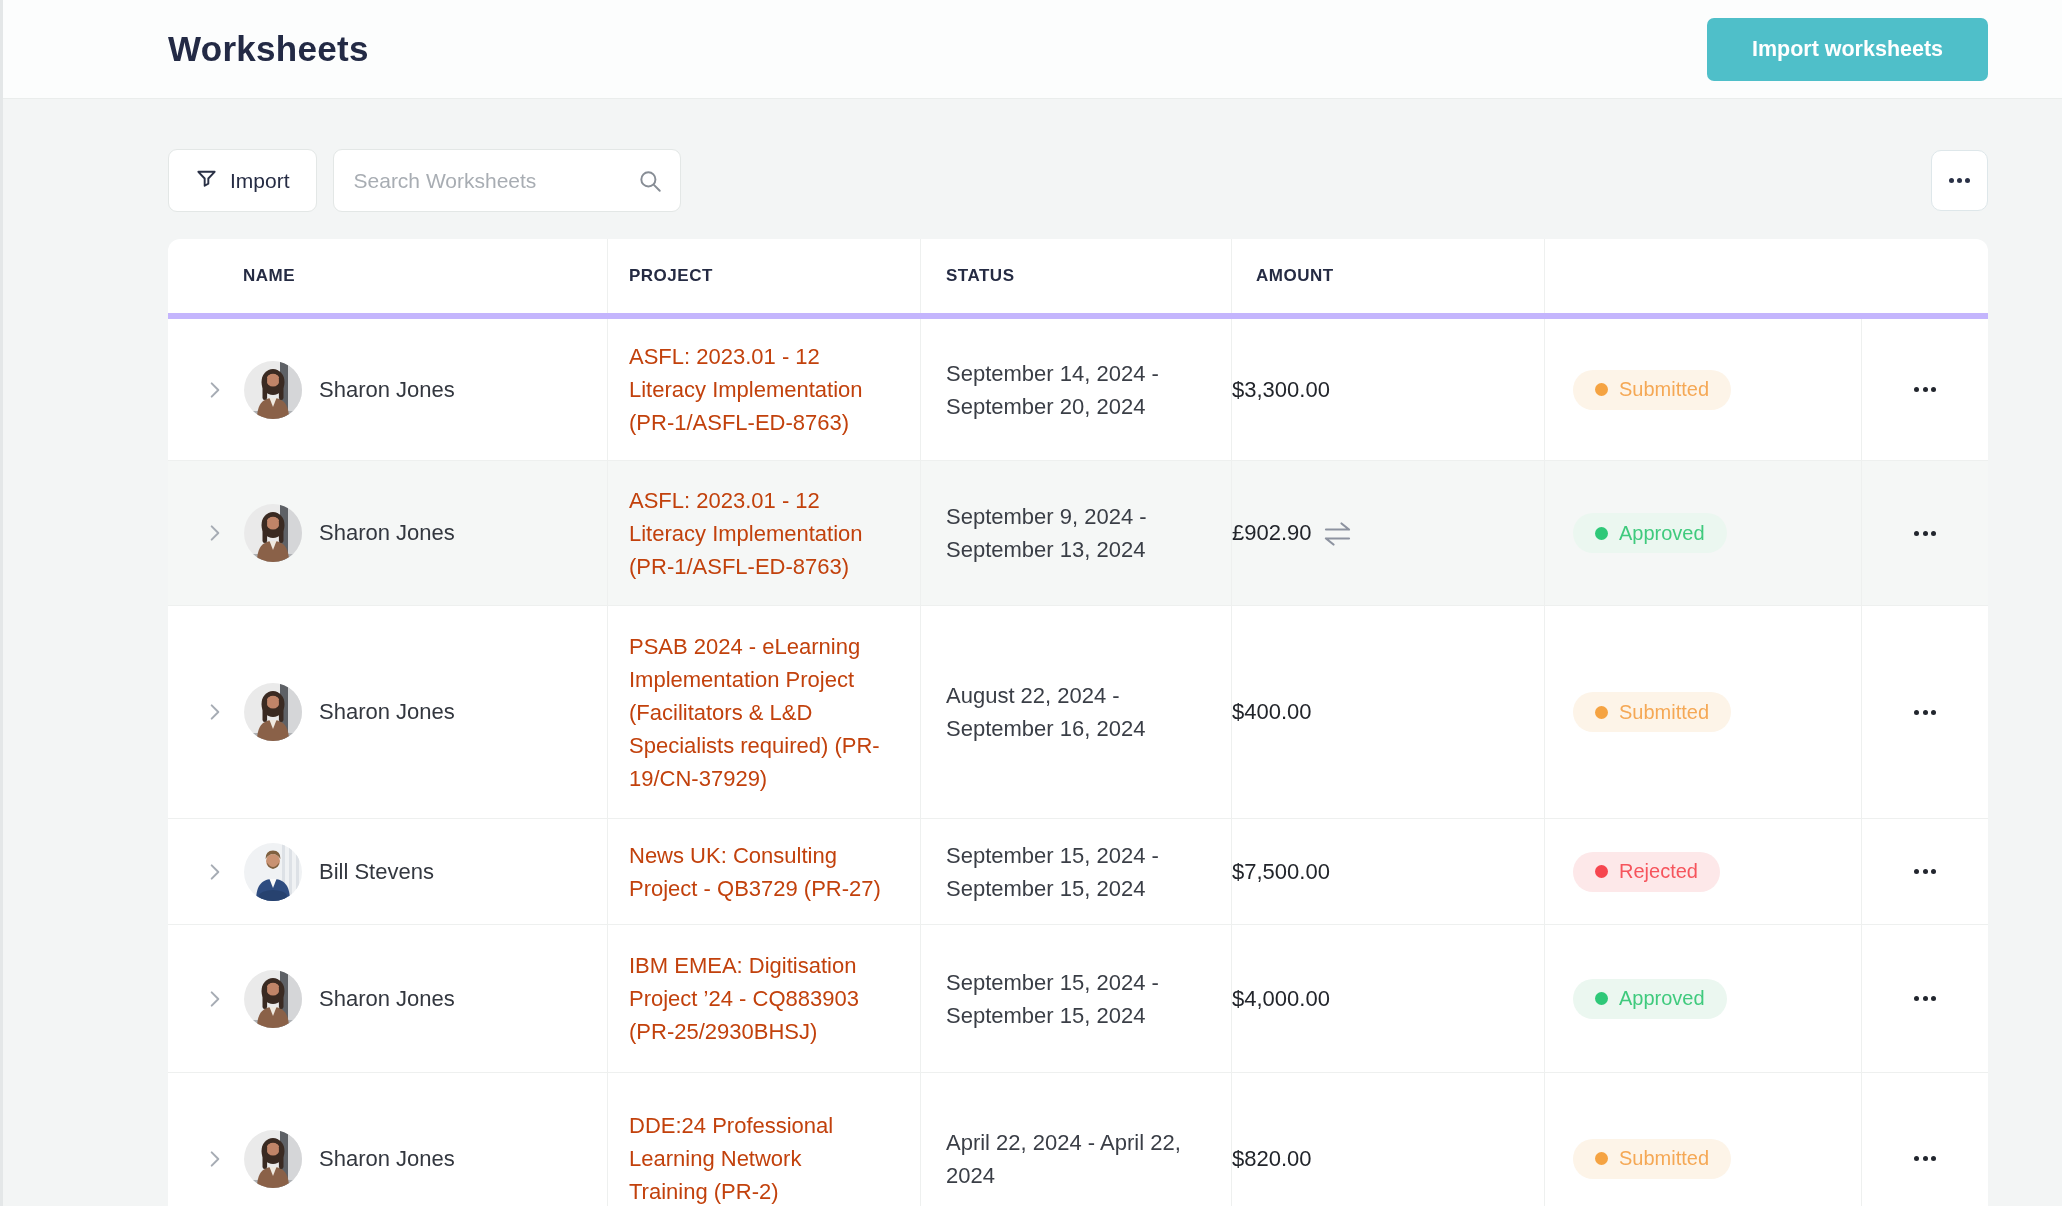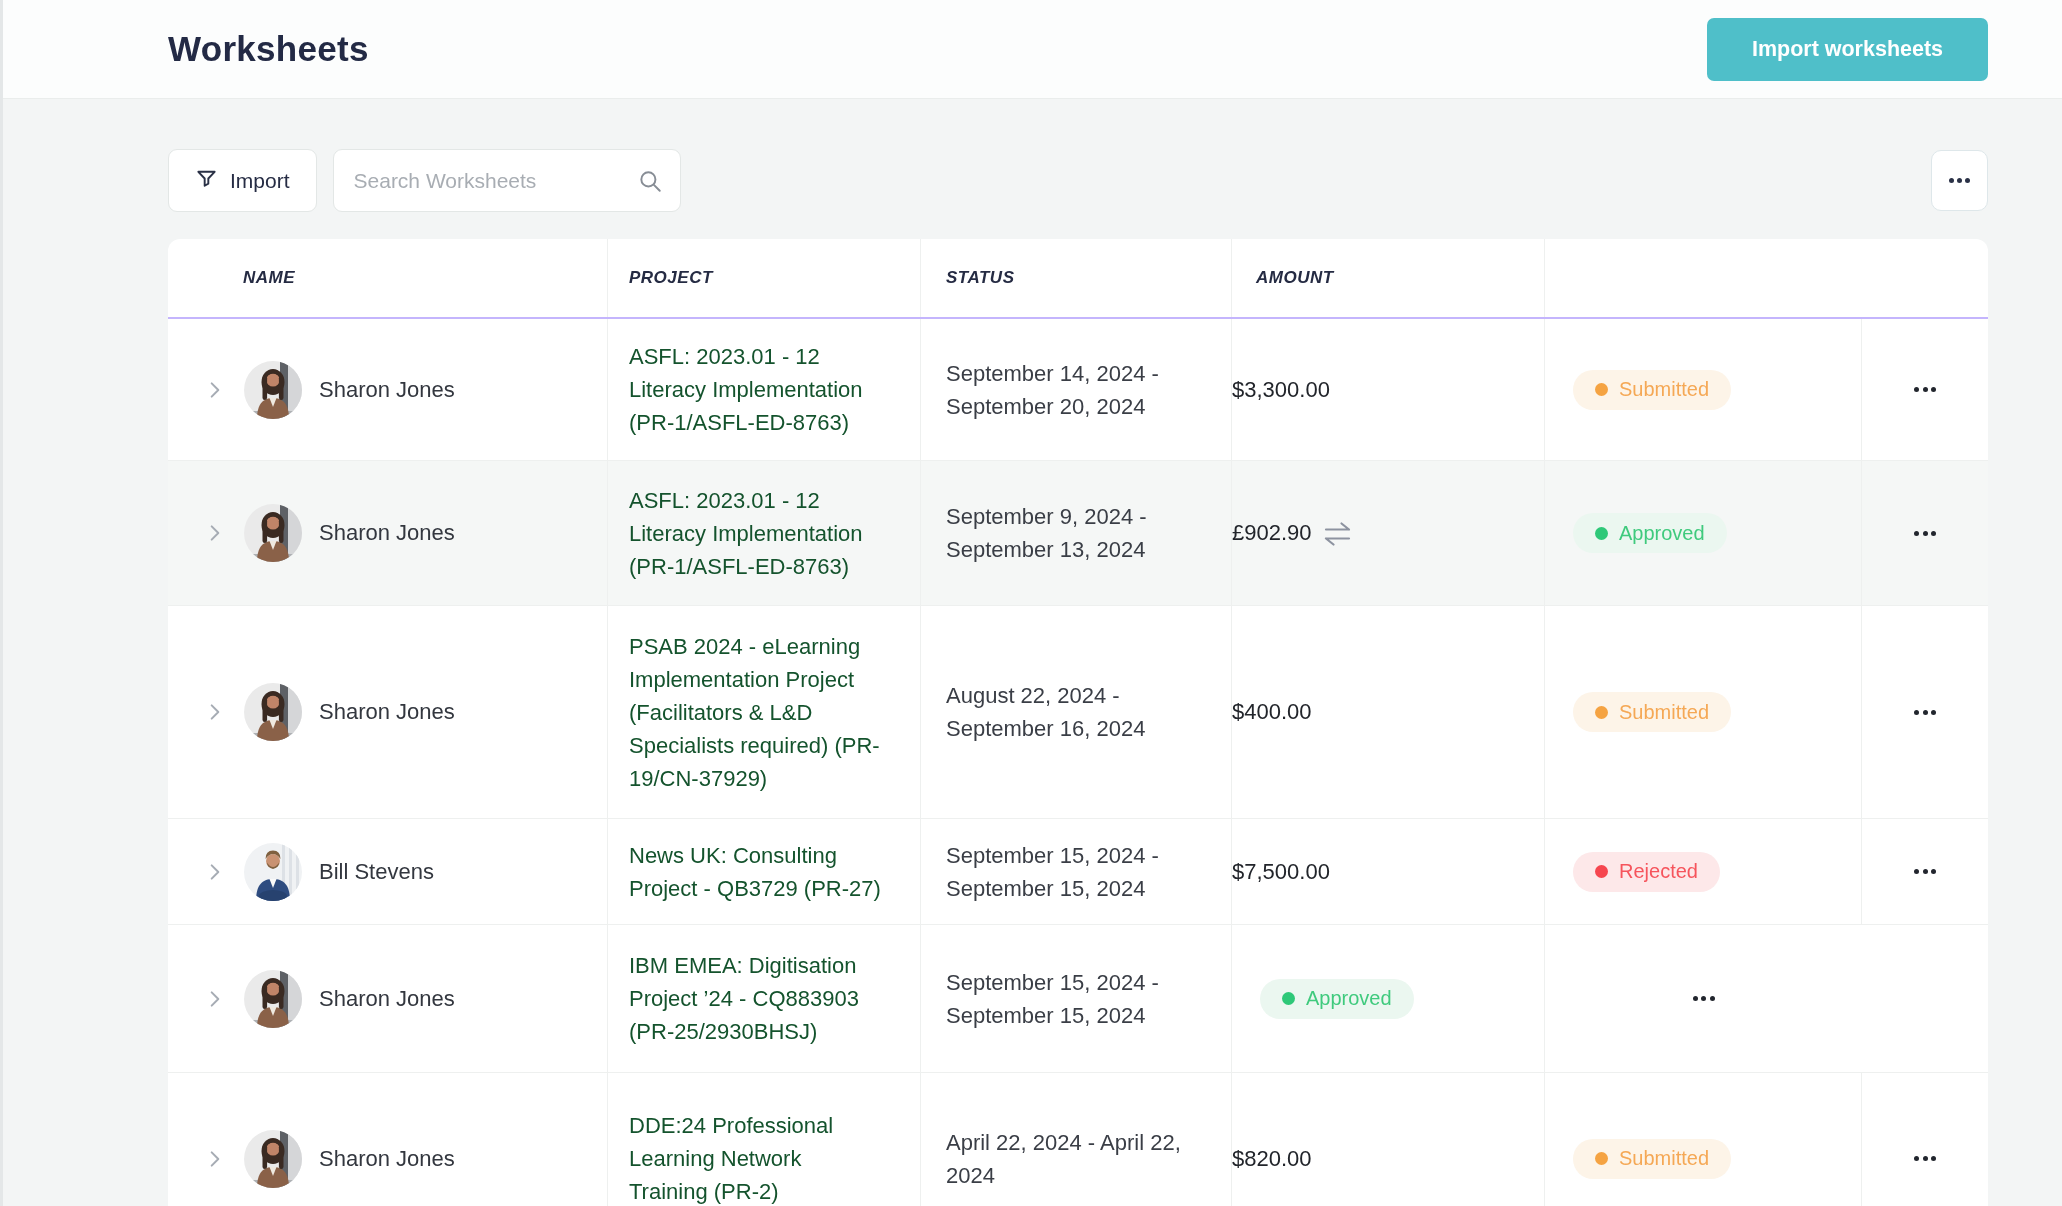--- a/index.html
+++ b/index.html
@@ -62,21 +62,21 @@
   
   .table-card{
     margin:27px 74px 0 168px; width:1820px;
     background:#FFFFFF; border-radius:12px 12px 0 0;
     overflow:hidden;
   }
   .thead, .trow{
     display:grid;
     grid-template-columns:440px 313px 311px 313px 317px 126px;
   }
-  .thead{ height:80px; border-bottom:2px solid #c4b5fd;font-style:italic; }
+  .thead{ height:80px; border-bottom:6px solid #c4b5fd; }
   .th{
     display:flex; align-items:center;
     font-size:17px; font-weight:700; color:#252B43; letter-spacing:.5px;
   }
   .th:not(:last-child){ border-right:1px solid #EEF0EF; }
   .th-name{ padding-left:75px; }
   .th-project{ padding-left:21px; }
   .th-period{ padding-left:25px; }
   .th-amount{ padding-left:24px; }
   .th-status{ padding-left:28px; }
@@ -92,21 +92,21 @@
   .cell{ display:flex; align-items:center; }
   .cell:not(:last-child){ border-right:1px solid #EEF0EF; }
 
   .name-cell{ padding-left:36px; }
   .chev{ display:flex; margin-right:18px; }
   .avatar{ width:58px; height:58px; border-radius:50%; margin-right:17px; flex:none; display:flex; }
   .avatar svg{ width:58px; height:58px; }
   .name-text{ font-size:22px; color:#33373F; }
 
   .project-cell{ padding-left:21px; }
-  .project-text{ width:252px; font-size:22px; line-height:33px; color:#14532d; }
+  .project-text{ width:252px; font-size:22px; line-height:33px; color:#c2410c; }
   .period-cell{ padding-left:25px; }
   .period-text{ width:245px; font-size:22px; line-height:33px; color:#3A3E46; }
 
   .amount-cell{ padding-right:26px; gap:10px; }
   .amount-text{ font-size:22px; font-weight:500; color:#22252B; }
   .exchange{ display:flex; }
 
   .status-cell{ padding-left:28px; }
   .badge{
     display:inline-flex; align-items:center; gap:11px;
@@ -421,20 +421,24 @@
   </svg>
 </span>
       <span class="name-text">Sharon Jones</span>
     </div>
     <div class="cell project-cell">
       <span class="project-text">IBM EMEA: Digitisation Project ’24 - CQ883903 (PR-25/2930BHSJ)</span>
     </div>
     <div class="cell period-cell">
       <span class="period-text">September 15, 2024 - September 15, 2024</span>
     </div>
+    <div class="cell amount-cell">
+      <span class="amount-text">$4,000.00</span>
+
+    </div>
     <div class="cell status-cell">
       <span class="badge" style="background: rgb(235, 247, 240); color: rgb(63, 202, 125);">
         <span class="dot" style="background: rgb(46, 200, 120);"></span>
         <span>Approved</span>
       </span>
     </div>
     <div class="cell actions-cell">
       <span class="row-more">
             <i></i>
             <i></i>

